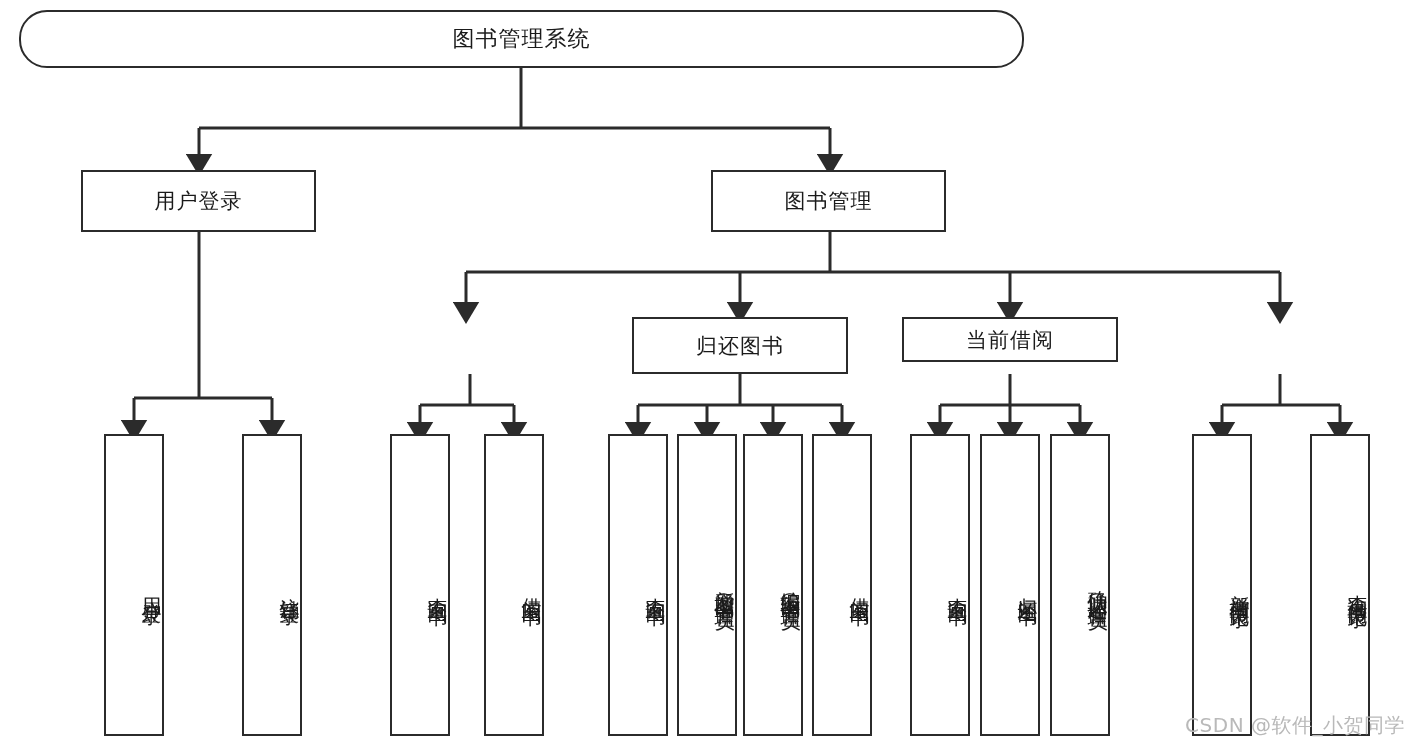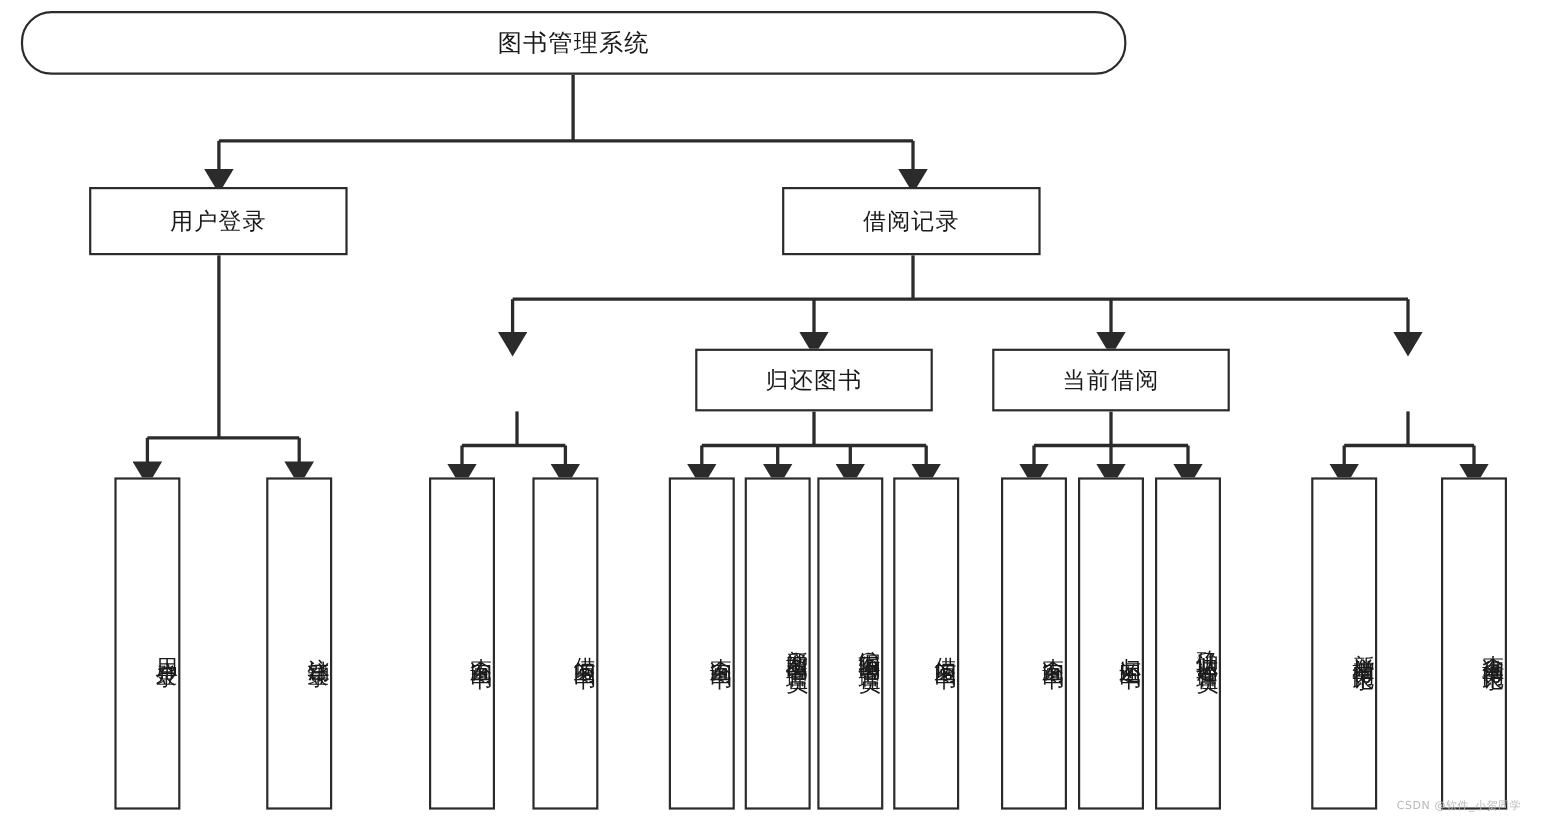--- a/index.html
+++ b/index.html
@@ -52,23 +52,23 @@
     text-orientation: upright;
     line-height: 1.06;
     white-space: nowrap;
   }
   .node.root {
     font-size: 22px;
     border-radius: 28px;
   }
   #watermark {
     position: absolute;
-    right: 22px;
+    right: 0;
     bottom: 8px;
-    font-size: 10px;
+    font-size: 20px;
     color: #b9b9b9;
     letter-spacing: 0.5px;
     white-space: nowrap;
   }
 </style>
 </head>
 <body>
 
 <div id="canvas">
 
@@ -123,27 +123,27 @@
   </svg>
 
   <div class="node h root" style="left:19px; top:10px; width:1005px; height:58px;">
     <span class="lbl">图书管理系统</span>
   </div>
 
   <div class="node h" style="left:81px; top:170px; width:235px; height:62px;">
     <span class="lbl">用户登录</span>
   </div>
   <div class="node h" style="left:711px; top:170px; width:235px; height:62px;">
-    <span class="lbl">借阅记录</span>
+    <span class="lbl">图书管理</span>
   </div>
 
   <div class="node h" style="left:632px; top:317px; width:216px; height:57px;">
     <span class="lbl">归还图书</span>
   </div>
-  <div class="node h" style="left:902px; top:317px; width:216px; height:57px;">
+  <div class="node h" style="left:902px; top:317px; width:216px; height:45px;">
     <span class="lbl">当前借阅</span>
   </div>
 
   <div class="node v" style="left:104px; top:434px; width:60px; height:302px;">
     <span class="lbl">用户登录</span>
   </div>
   <div class="node v" style="left:242px; top:434px; width:60px; height:302px;">
     <span class="lbl">注销登录</span>
   </div>
 

